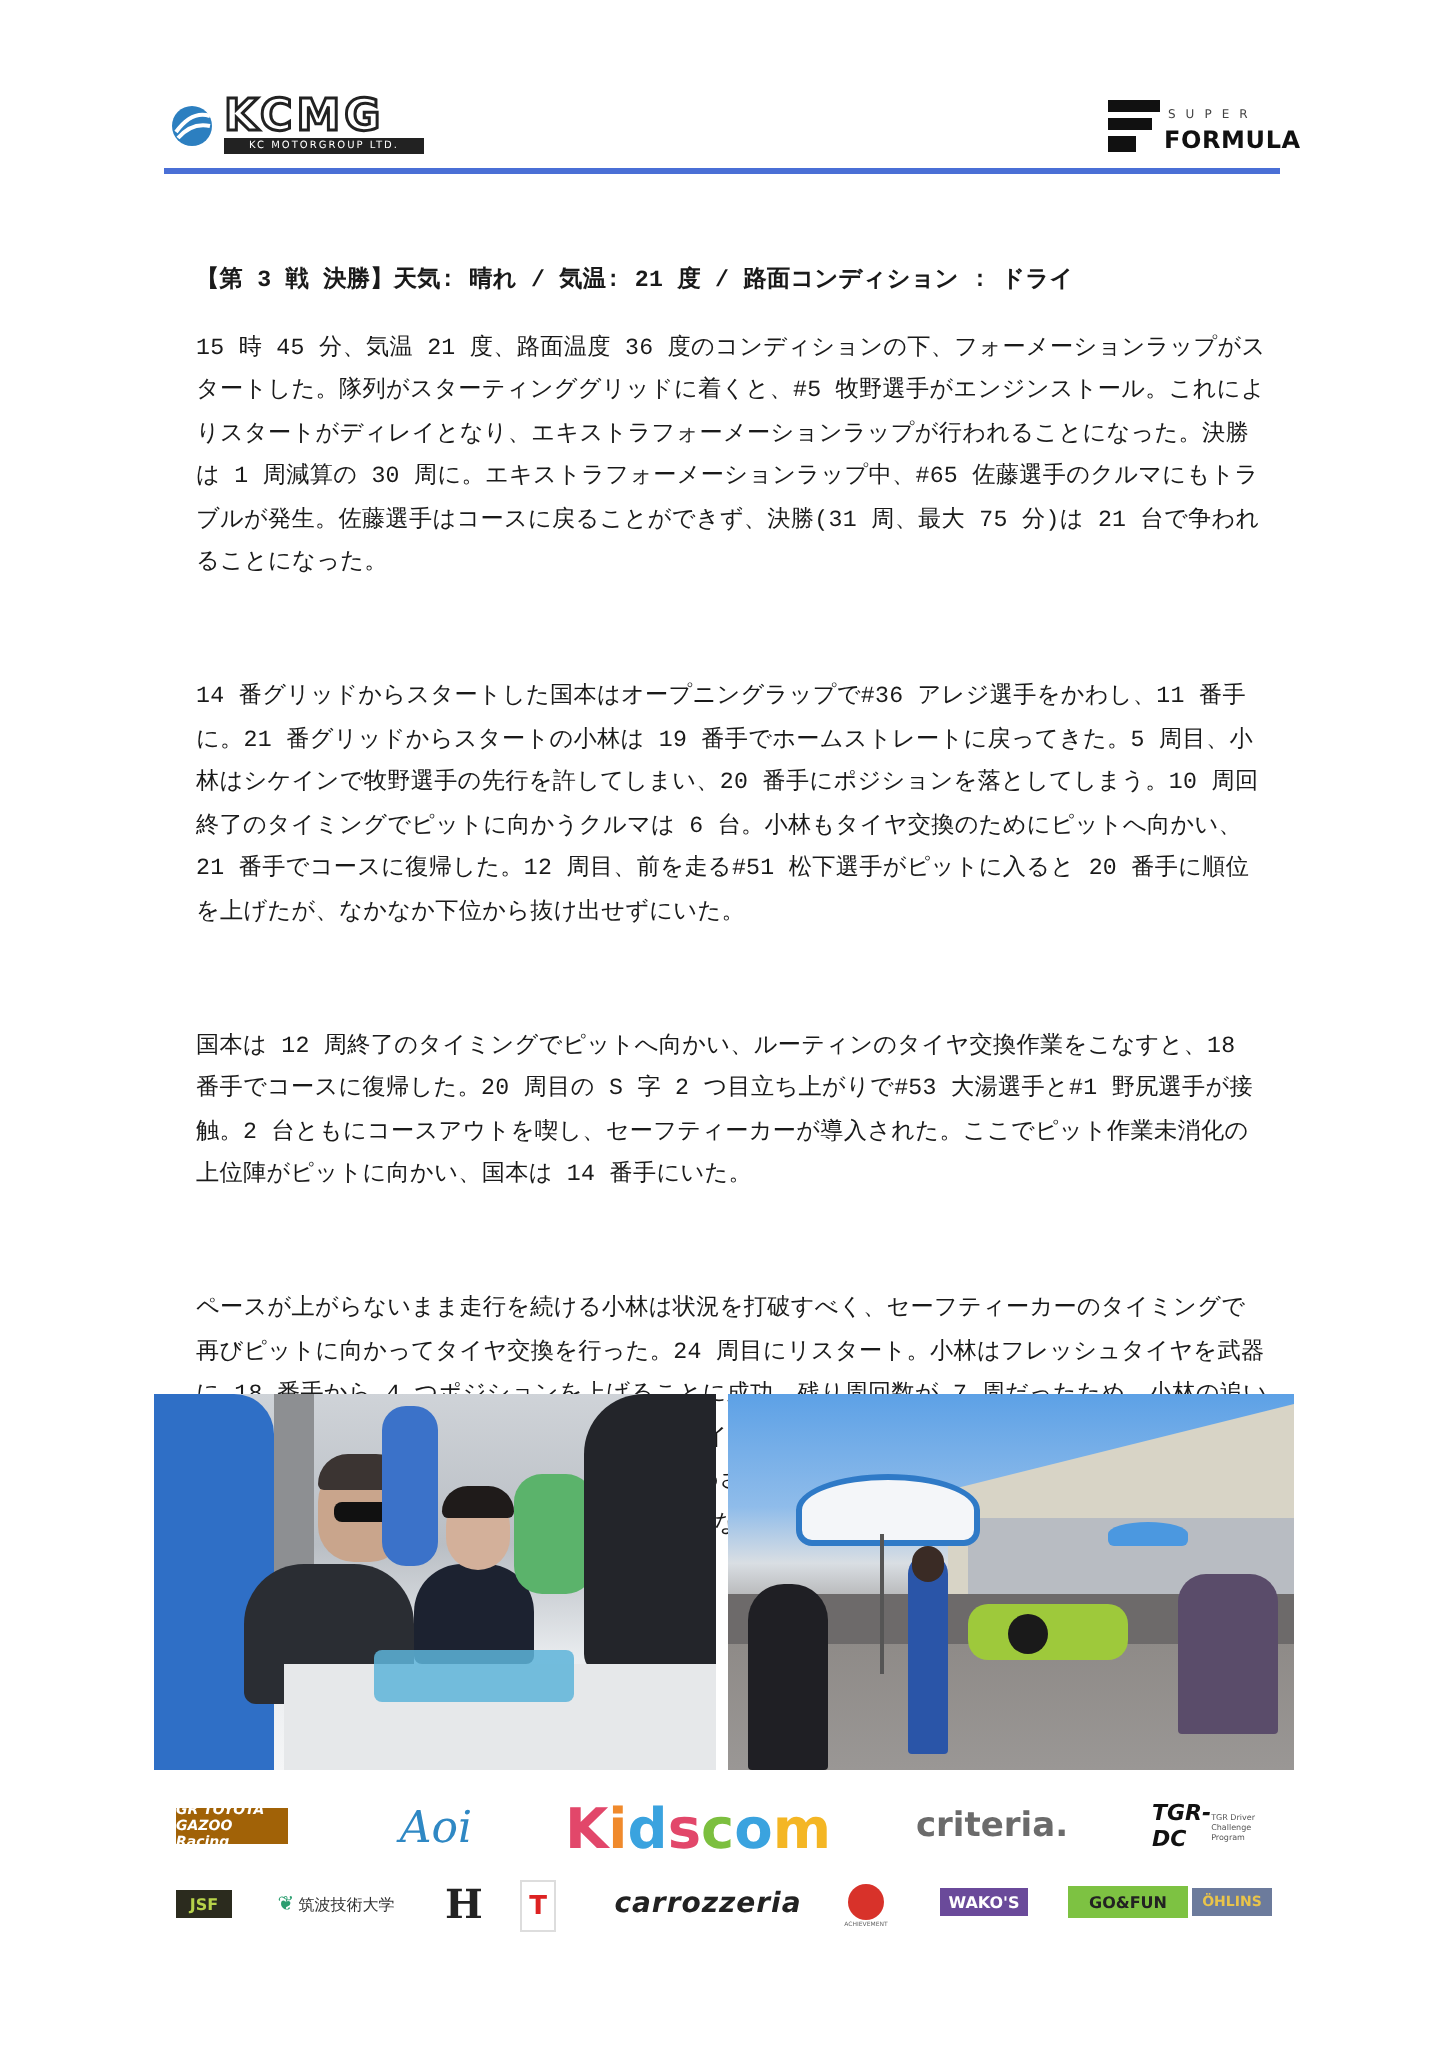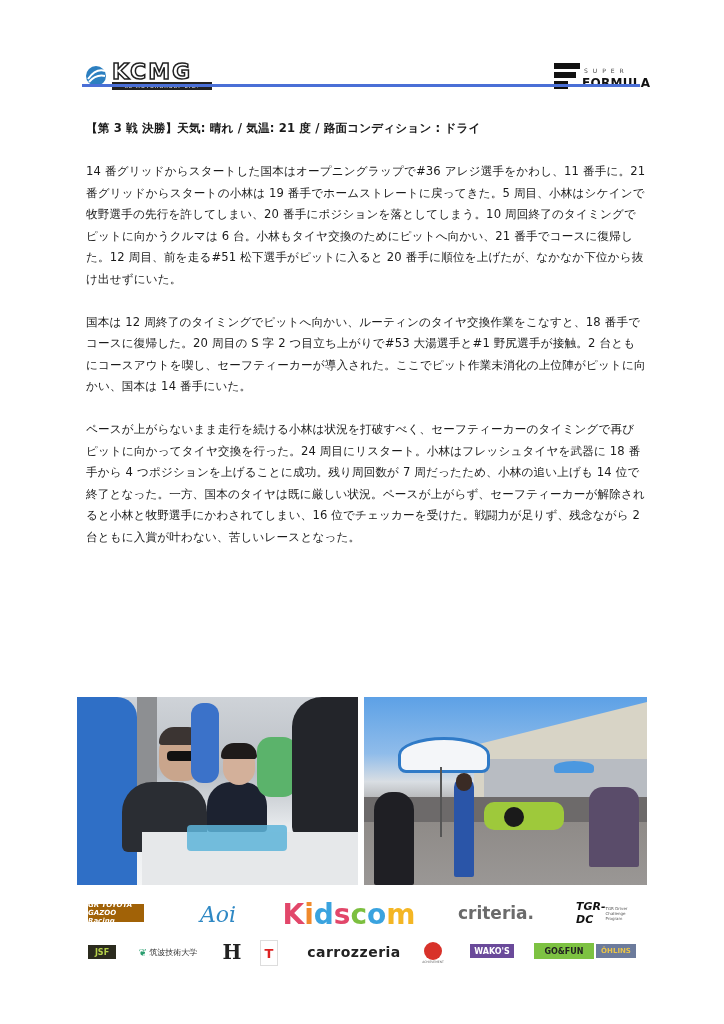--- a/index.html
+++ b/index.html
@@ -1,38 +1,38 @@
 <!DOCTYPE html>
 <html><head>
 <meta charset="utf-8">
 <style>
   html, body { margin: 0; padding: 0; background: #ffffff; }
   body { width: 724px; height: 1024px; position: relative; overflow: hidden;
          font-family: "DejaVu Sans", "Liberation Sans", sans-serif; color: #1a1a1a; }
 
   
-  .header { position: absolute; left: 82px; top: 48px; width: 560px; height: 36px; margin-top: 13px; }
+  .header { position: absolute; left: 82px; top: 48px; width: 560px; height: 36px; }
   .kcmg-logo { position: absolute; left: 0; top: 0; width: 132px; height: 32px; }
   .kcmg-emblem { position: absolute; left: 2px; top: 4px; width: 24px; height: 22px; }
   .kcmg-text { position: absolute; left: 30px; top: -2px; font-family: "DejaVu Sans", sans-serif;
                font-size: 22px; font-weight: bold; letter-spacing: 2px; color: #ffffff;
                -webkit-text-stroke: 1.5px #222; }
   .kcmg-sub { position: absolute; left: 30px; top: 21px; width: 100px; height: 8px; background: #222;
               color: #fff; font-size: 5px; line-height: 8px; text-align: center; letter-spacing: 1px; }
   .sf-logo { position: absolute; right: 0; top: 2px; width: 88px; height: 32px; }
   .sf-bars { position: absolute; left: 0; top: 0; width: 26px; height: 28px; }
   .sf-bars div { position: absolute; background: #111; }
   .sf-super { position: absolute; left: 30px; top: 4px; font-size: 6px; letter-spacing: 5px; color: #444; }
   .sf-formula { position: absolute; left: 28px; top: 13px; font-size: 12px; font-weight: bold; color: #111; letter-spacing: 0.3px; }
   .header-rule { position: absolute; left: 82px; top: 84px; width: 558px; height: 3px; background: #4a6fd6; }
 
   
   .content { position: absolute; left: 86px; top: 118px; width: 560px;
              font-size: 11.6px; line-height: 21.5px; letter-spacing: 0.15px; }
-  .content p { margin: 0; }
+  .content p { margin: 12px; font-family: Liberation Mono, monospace; }
   .content .gap { height: 21.5px; }
   .title-line { font-weight: bold; }
 
   
   .photos { position: absolute; left: 77px; top: 697px; width: 570px; height: 188px; }
   .photo { position: absolute; top: 0; height: 188px; overflow: hidden; }
   .photo-left { left: 0; width: 281px; background: linear-gradient(180deg,#cfd3d8 0%,#b9bec4 40%,#e9ecef 70%,#f5f6f7 100%); }
   .photo-right { left: 287px; width: 283px; background: linear-gradient(180deg,#5da1e6 0%,#8fbcea 30%,#d9dee3 45%,#8e8a87 65%,#9a9795 100%); }
   .shape { position: absolute; }
 
@@ -43,21 +43,21 @@
   .gr { left: 4px; top: 4px; width: 56px; height: 18px; background: #a16207; color: #fff; font-size: 7px; font-weight: bold; font-style: italic; }
   .aoi { left: 106px; top: 0; width: 56px; height: 28px; color: #2f88c4; font-family: "DejaVu Serif", serif; font-style: italic; font-size: 22px; }
   .kids { left: 200px; top: -2px; width: 130px; height: 32px; font-size: 28px; font-weight: bold; letter-spacing: 0px; }
   .criteria { left: 370px; top: 2px; width: 84px; height: 22px; color: #6b6b6b; font-size: 17px; font-weight: bold; }
   .tgr { left: 492px; top: 2px; width: 58px; height: 22px; color: #111; font-size: 11px; font-weight: bold; font-style: italic; flex-direction: row; }
   .tgr small { font-size: 4px; font-weight: normal; font-style: normal; color: #555; }
   .jsf { left: 4px; top: 5px; width: 28px; height: 14px; background: #2b2b1e; color: #b7d24a; font-size: 8px; font-weight: bold; }
   .tsukuba { left: 52px; top: 4px; width: 64px; height: 16px; font-size: 8px; color: #333; }
   .h-logo { left: 140px; top: 0; width: 16px; height: 24px; font-family: "DejaVu Serif", serif; font-size: 20px; font-weight: bold; color: #222; }
   .torch { left: 176px; top: 0; width: 16px; height: 24px; border: 1px solid #ddd; color: #d22; font-size: 13px; font-weight: bold; }
-  .carrozzeria { left: 224px; top: 2px; width: 92px; height: 20px; color: #222; font-size: 14px; font-weight: bold; letter-spacing: 0.5px; }
+  .carrozzeria { left: 224px; top: 2px; width: 92px; height: 20px; color: #222; font-size: 14px; font-weight: bold; letter-spacing: 0.5px; font-style: italic; }
   .achilles { left: 336px; top: 0; width: 26px; height: 26px; flex-direction: column; font-size: 3px; color: #666; }
   .achilles .dot { width: 18px; height: 18px; border-radius: 50%; background: #d8322a; }
   .wakos { left: 386px; top: 4px; width: 44px; height: 14px; background: #6a4a9a; color: #fff; font-size: 8px; font-weight: bold; }
   .gofun { left: 450px; top: 3px; width: 60px; height: 16px; background: #7dc242; color: #222; font-size: 8px; font-weight: bold; }
   .ohlins { left: 512px; top: 4px; width: 40px; height: 14px; background: #6c7b9c; color: #e9c44a; font-size: 7px; font-weight: bold; }
 </style>
 </head>
 <body>
 
 <div class="header">
@@ -77,20 +77,21 @@
       <div style="left:0;top:18px;width:14px;height:8px;"></div>
     </div>
     <span class="sf-super">SUPER</span>
     <span class="sf-formula">FORMULA</span>
   </div>
 </div>
 <div class="header-rule"></div>
 
 <div class="content">
   <p class="title-line">【第 3 戦 決勝】天気: 晴れ / 気温: 21 度 / 路面コンディション : ドライ</p>
+  <p>15 時 45 分、気温 21 度、路面温度 36 度のコンディションの下、フォーメーションラップがスタートした。隊列がスターティンググリッドに着くと、#5 牧野選手がエンジンストール。これによりスタートがディレイとなり、エキストラフォーメーションラップが行われることになった。決勝は 1 周減算の 30 周に。エキストラフォーメーションラップ中、#65 佐藤選手のクルマにもトラブルが発生。佐藤選手はコースに戻ることができず、決勝(31 周、最大 75 分)は 21 台で争われることになった。</p>
   <div class="gap"></div>
   <p>14 番グリッドからスタートした国本はオープニングラップで#36 アレジ選手をかわし、11 番手に。21 番グリッドからスタートの小林は 19 番手でホームストレートに戻ってきた。5 周目、小林はシケインで牧野選手の先行を許してしまい、20 番手にポジションを落としてしまう。10 周回終了のタイミングでピットに向かうクルマは 6 台。小林もタイヤ交換のためにピットへ向かい、21 番手でコースに復帰した。12 周目、前を走る#51 松下選手がピットに入ると 20 番手に順位を上げたが、なかなか下位から抜け出せずにいた。</p>
   <div class="gap"></div>
   <p>国本は 12 周終了のタイミングでピットへ向かい、ルーティンのタイヤ交換作業をこなすと、18 番手でコースに復帰した。20 周目の S 字 2 つ目立ち上がりで#53 大湯選手と#1 野尻選手が接触。2 台ともにコースアウトを喫し、セーフティーカーが導入された。ここでピット作業未消化の上位陣がピットに向かい、国本は 14 番手にいた。</p>
   <div class="gap"></div>
   <p>ペースが上がらないまま走行を続ける小林は状況を打破すべく、セーフティーカーのタイミングで再びピットに向かってタイヤ交換を行った。24 周目にリスタート。小林はフレッシュタイヤを武器に 18 番手から 4 つポジションを上げることに成功。残り周回数が 7 周だったため、小林の追い上げも 14 位で終了となった。一方、国本のタイヤは既に厳しい状況。ペースが上がらず、セーフティーカーが解除されると小林と牧野選手にかわされてしまい、16 位でチェッカーを受けた。戦闘力が足りず、残念ながら 2 台ともに入賞が叶わない、苦しいレースとなった。</p>
 </div>
 
 <div class="photos">
   <div class="photo photo-left">

